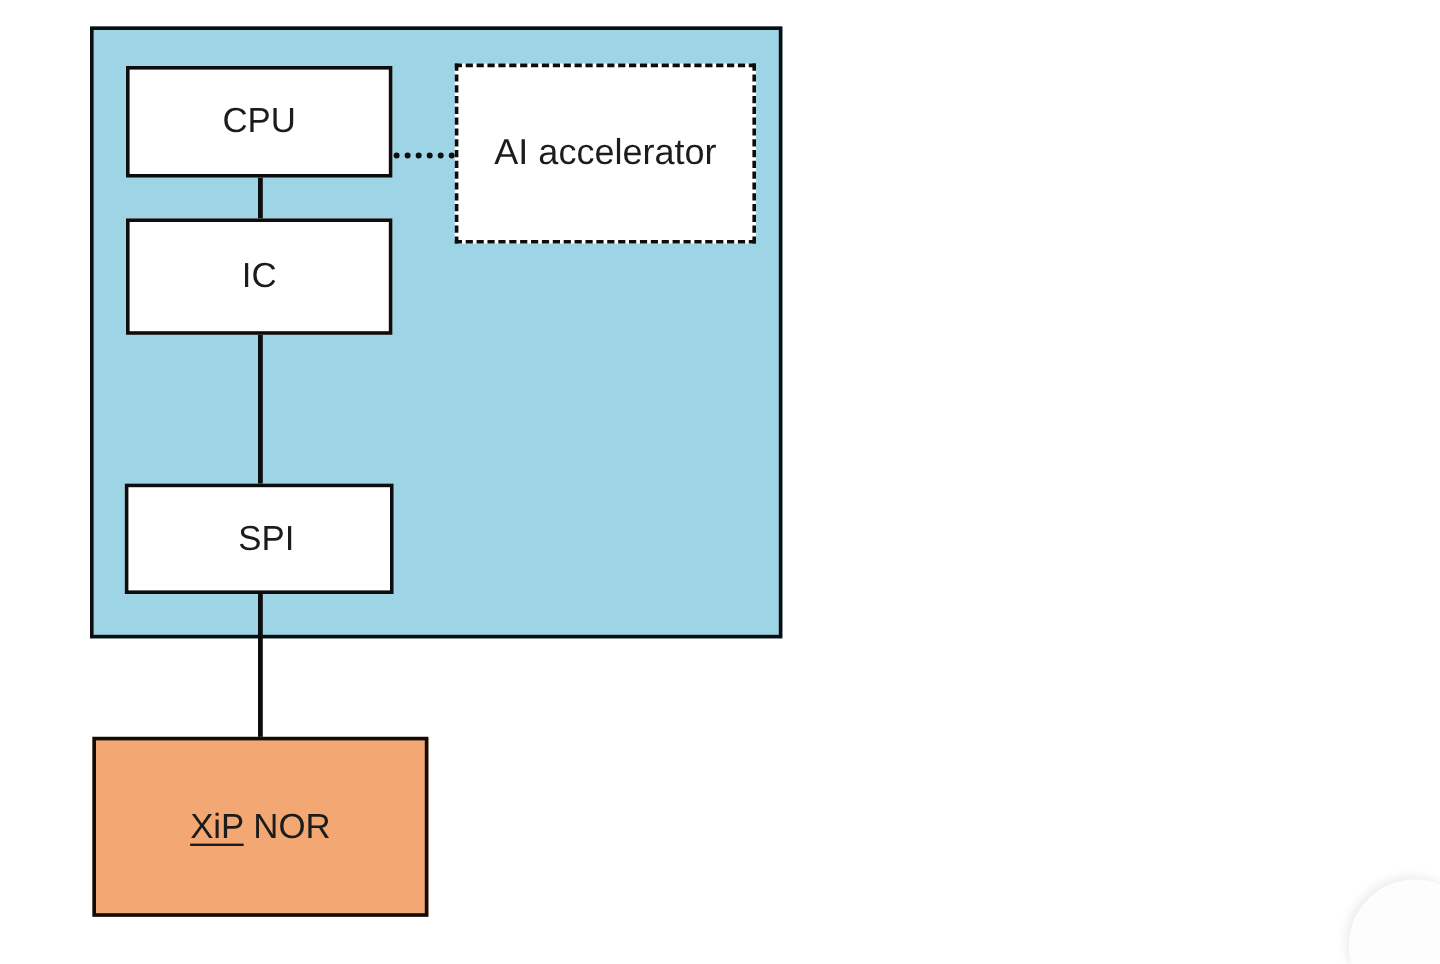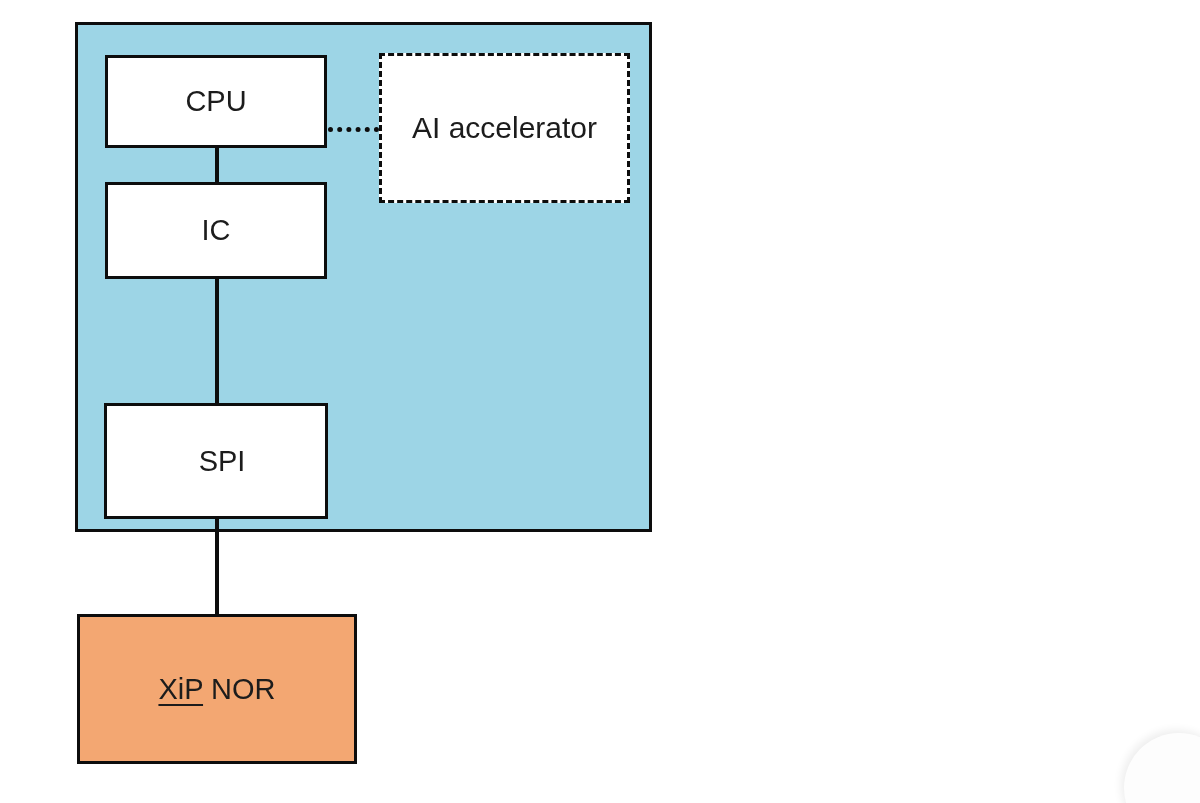--- a/index.html
+++ b/index.html
@@ -34,21 +34,21 @@
     background: var(--block_fill);
     border: 3px solid var(--line);
     display: flex;
     align-items: center;
     justify-content: center;
     font-size: 29px;
     color: var(--text);
   }
   .block-cpu { left: 105px; top: 55px;  width: 222px; height: 93px; }
   .block-ic  { left: 105px; top: 182px; width: 222px; height: 97px; }
-  .block-spi { left: 104px; top: 403px; width: 224px; height: 116px; padding-left: 12px; }
+  .block-spi { left: 104px; top: 403px; width: 224px; height: 92px; padding-left: 12px; }
   .block-ai  {
     left: 379px; top: 53px; width: 251px; height: 150px;
     border-style: dashed;
     font-size: 30px;
   }
   .block-flash {
     left: 77px; top: 614px; width: 280px; height: 150px;
     background: var(--flash_fill);
     flex-direction: column;
     line-height: 50px;

